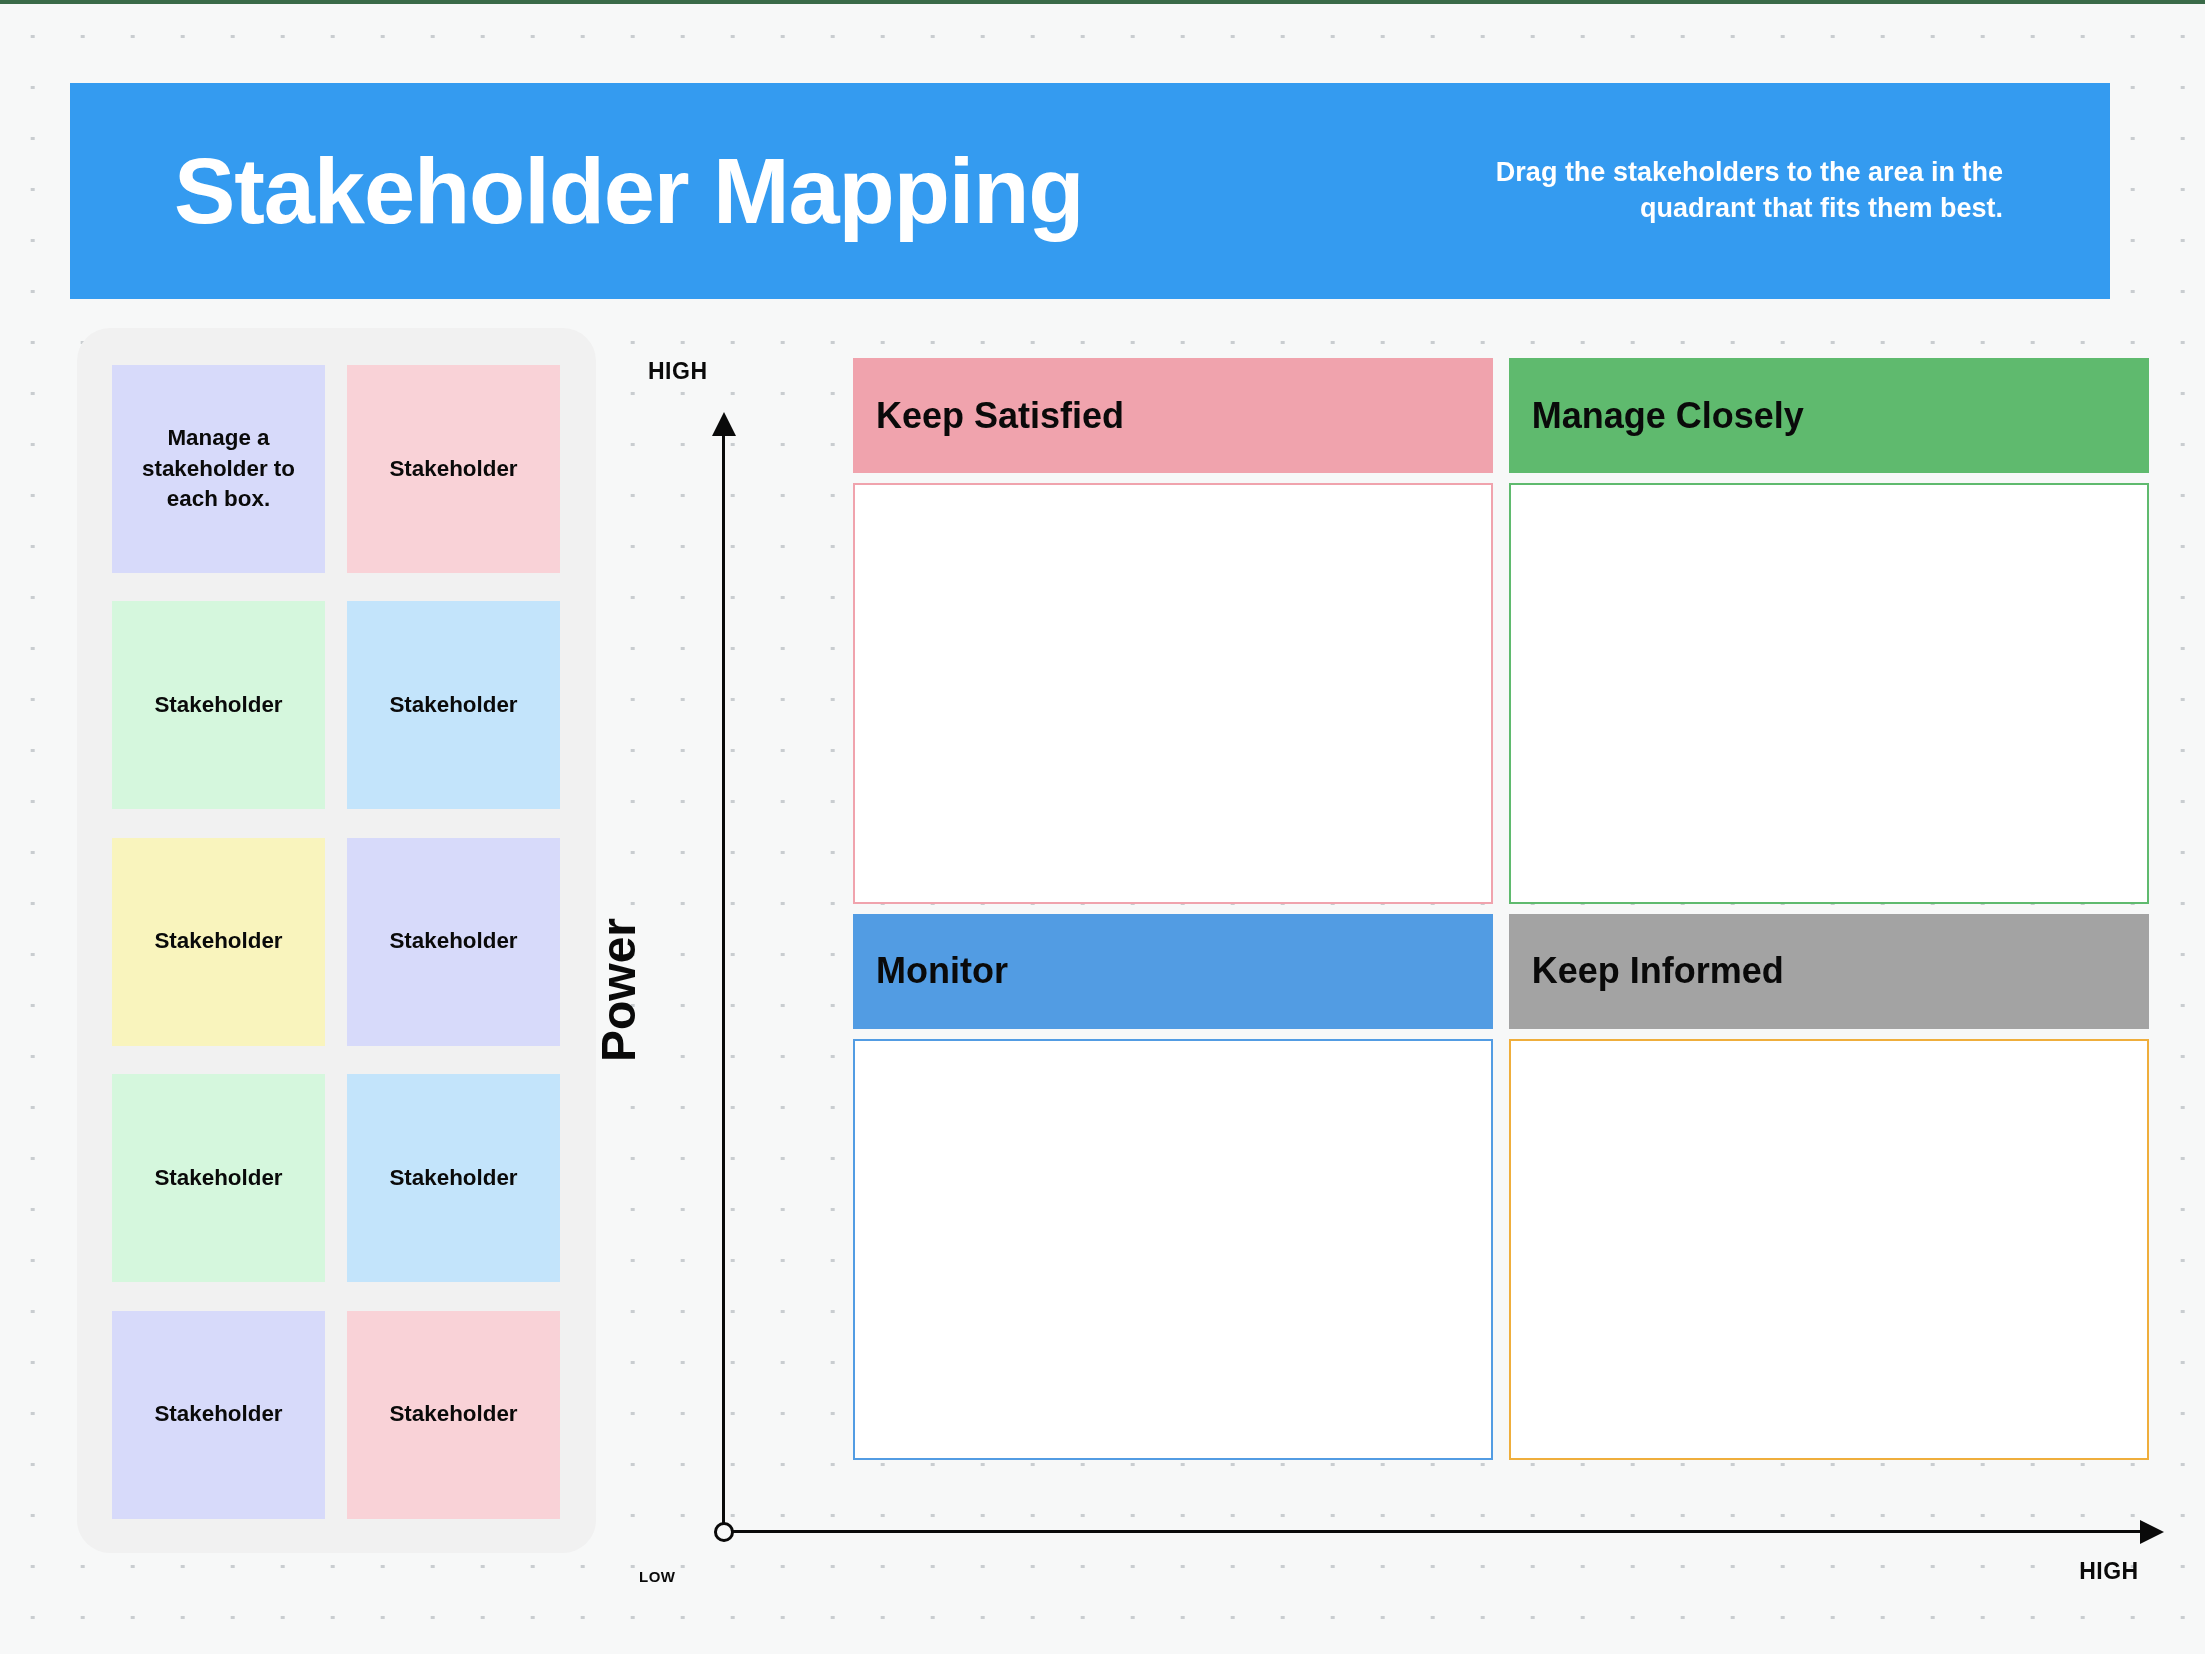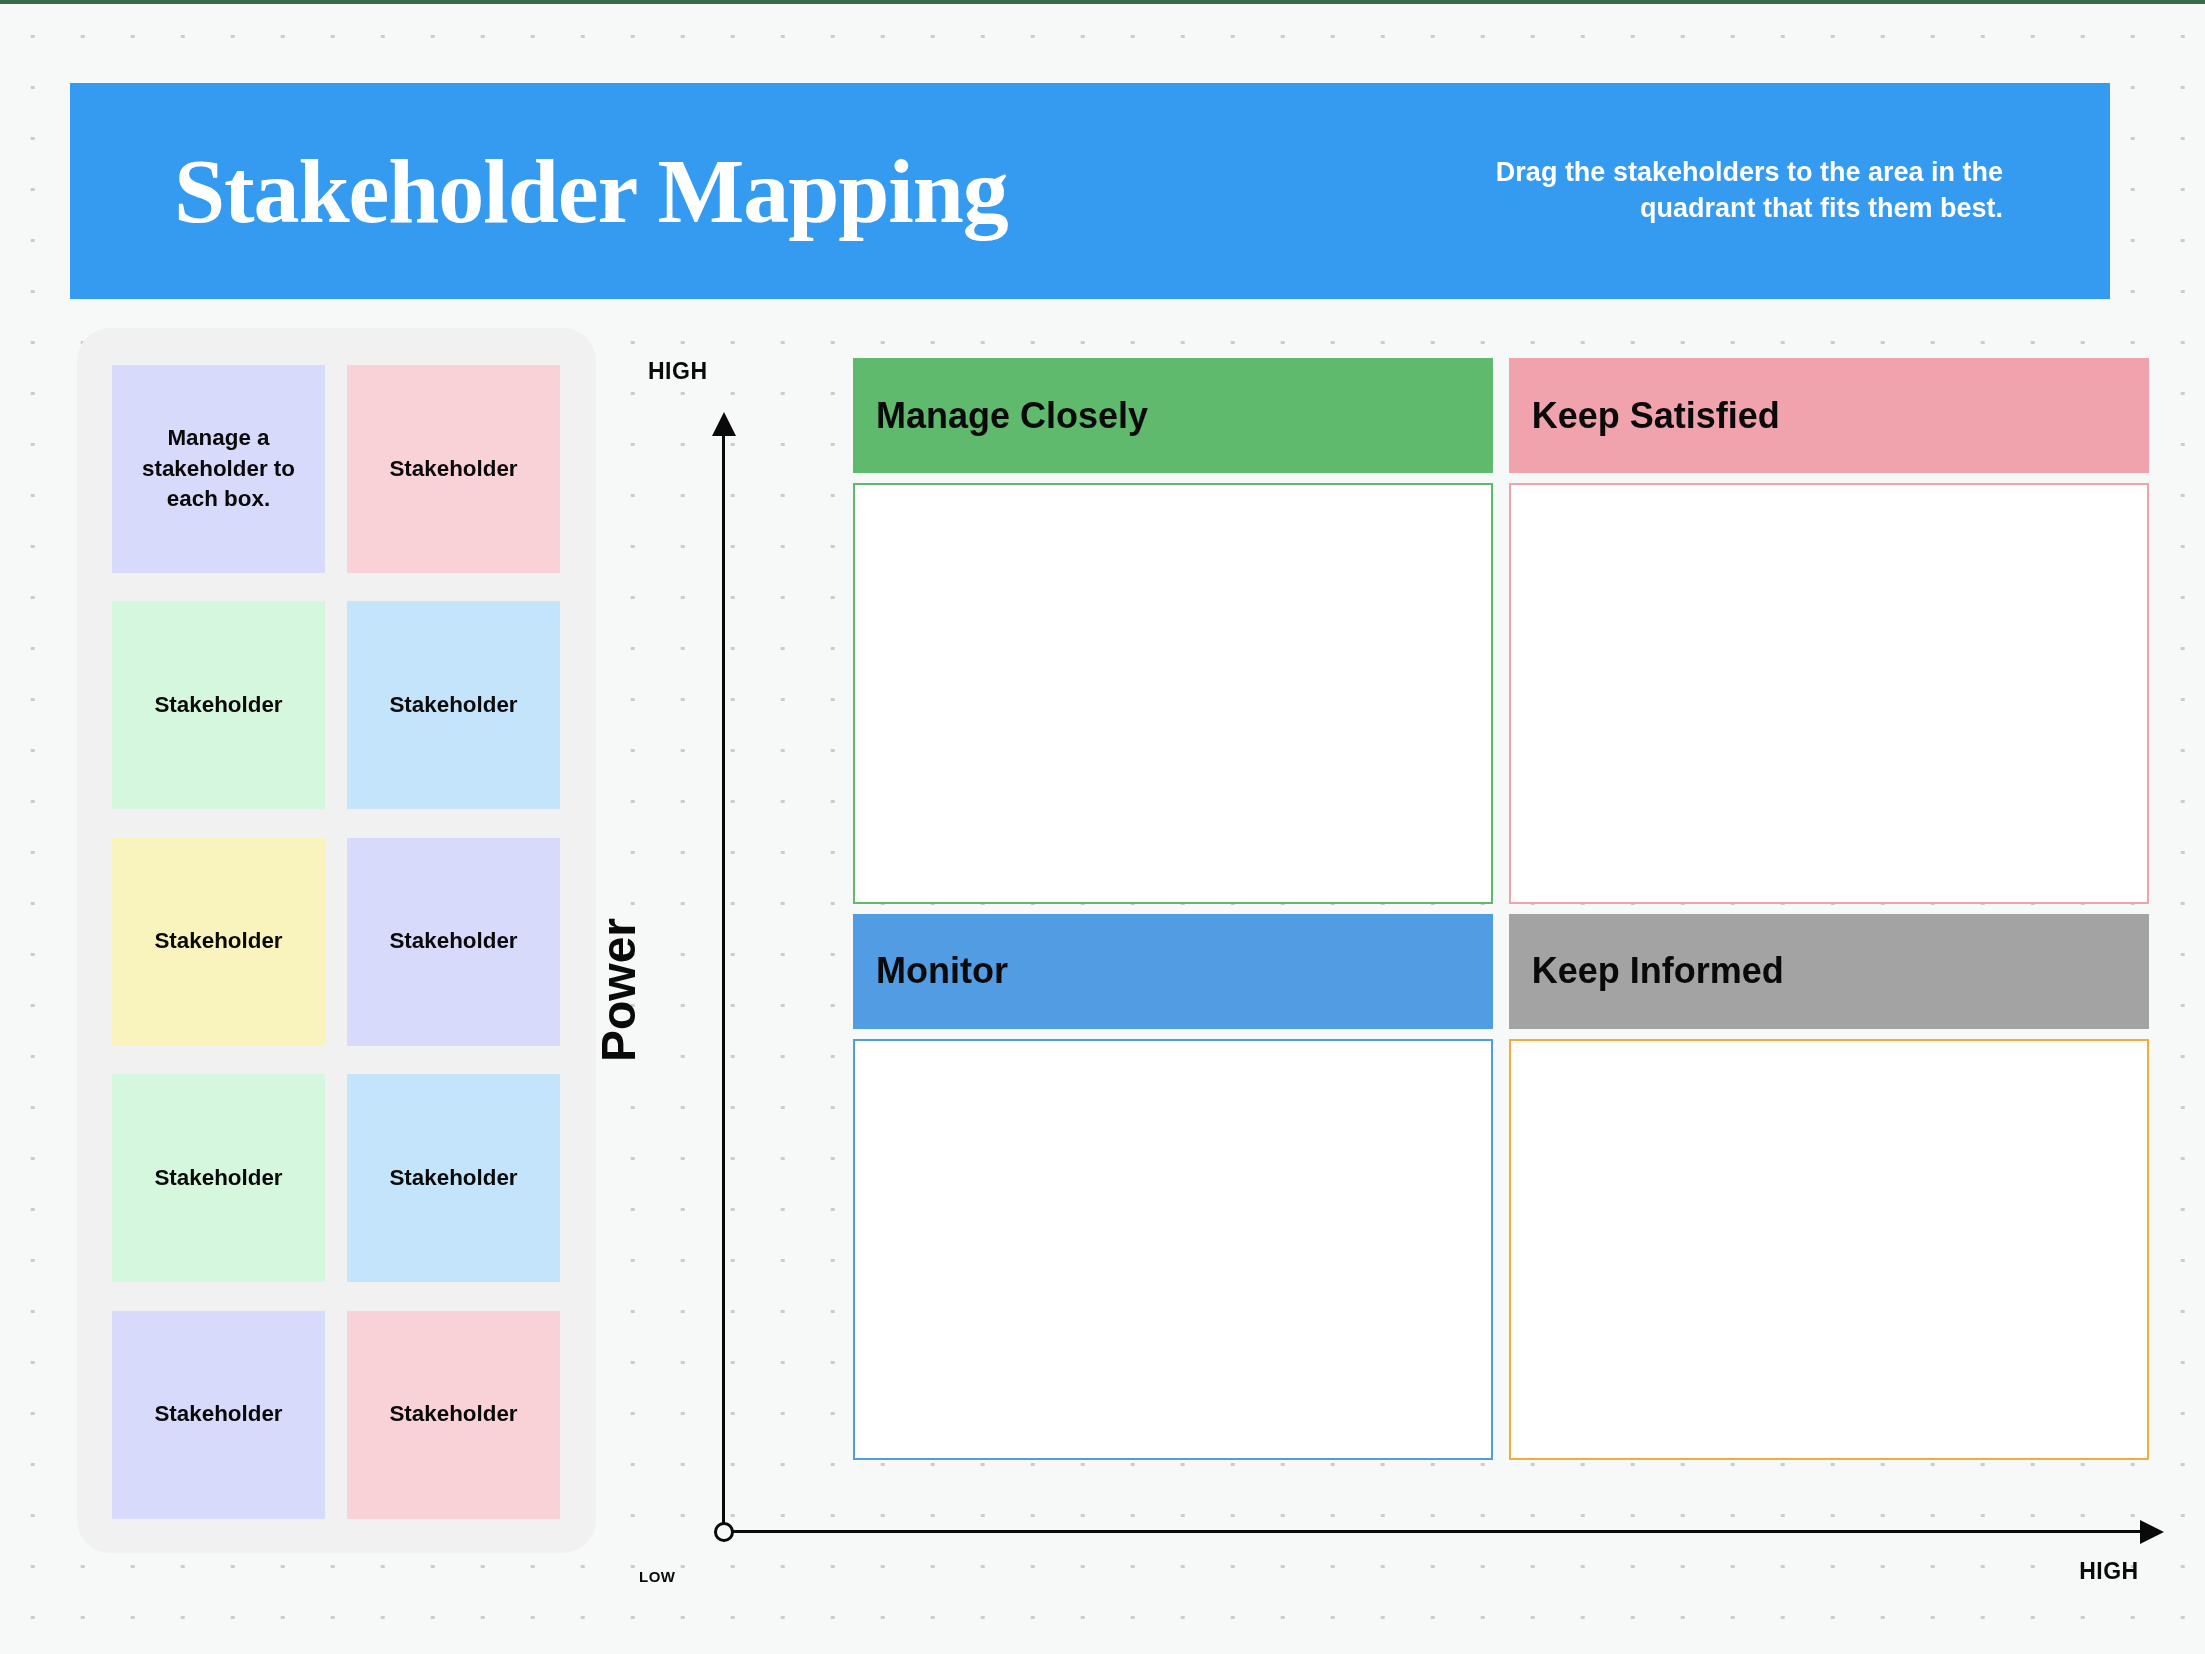--- a/index.html
+++ b/index.html
@@ -32,21 +32,20 @@
     display:flex; align-items:center;
   }
   #header-title{
     color:#FFFFFF;
     font-size:92px;
     font-weight:bold;
     letter-spacing:-1.1px;
     margin-left:104px;
     white-space:nowrap;
     line-height:1;
-    font-family:Liberation Serif, serif;
   }
   #header-subtitle{
     position:absolute; right:107px; top:50%;
     transform:translateY(-50%);
     color:#FFFFFF;
     font-size:27px;
     font-weight:bold;
     line-height:1.32;
     text-align:right;
     width:612px;
@@ -205,28 +204,28 @@
   <div id="axis-h-arrow"></div>
   <div id="axis-origin"></div>
 
   <div id="label-high-y">HIGH</div>
   <div id="label-low-x">LOW</div>
   <div id="label-high-x">HIGH</div>
   <div id="label-power">Power</div>
 
   <div id="quad-grid">
     <div class="quadrant">
+      <div class="quad-header" style="background-color: rgb(240, 163, 173);">Keep Satisfied</div>
+      <div class="quad-drop" style="border-color: rgb(240, 163, 173);"></div>
+    </div>
+    <div class="quadrant">
       <div class="quad-header" style="background-color: rgb(95, 186, 110);">Manage Closely</div>
       <div class="quad-drop" style="border-color: rgb(95, 186, 110);"></div>
     </div>
     <div class="quadrant">
-      <div class="quad-header" style="background-color: rgb(240, 163, 173);">Keep Satisfied</div>
-      <div class="quad-drop" style="border-color: rgb(240, 163, 173);"></div>
-    </div>
-    <div class="quadrant">
       <div class="quad-header" style="background-color: rgb(82, 156, 227);">Monitor</div>
       <div class="quad-drop" style="border-color: rgb(82, 156, 227);"></div>
     </div>
     <div class="quadrant">
       <div class="quad-header" style="background-color: #a3a3a3;">Keep Informed</div>
       <div class="quad-drop" style="border-color: rgb(239, 174, 60);"></div>
     </div>
   </div>
 </div>
 

